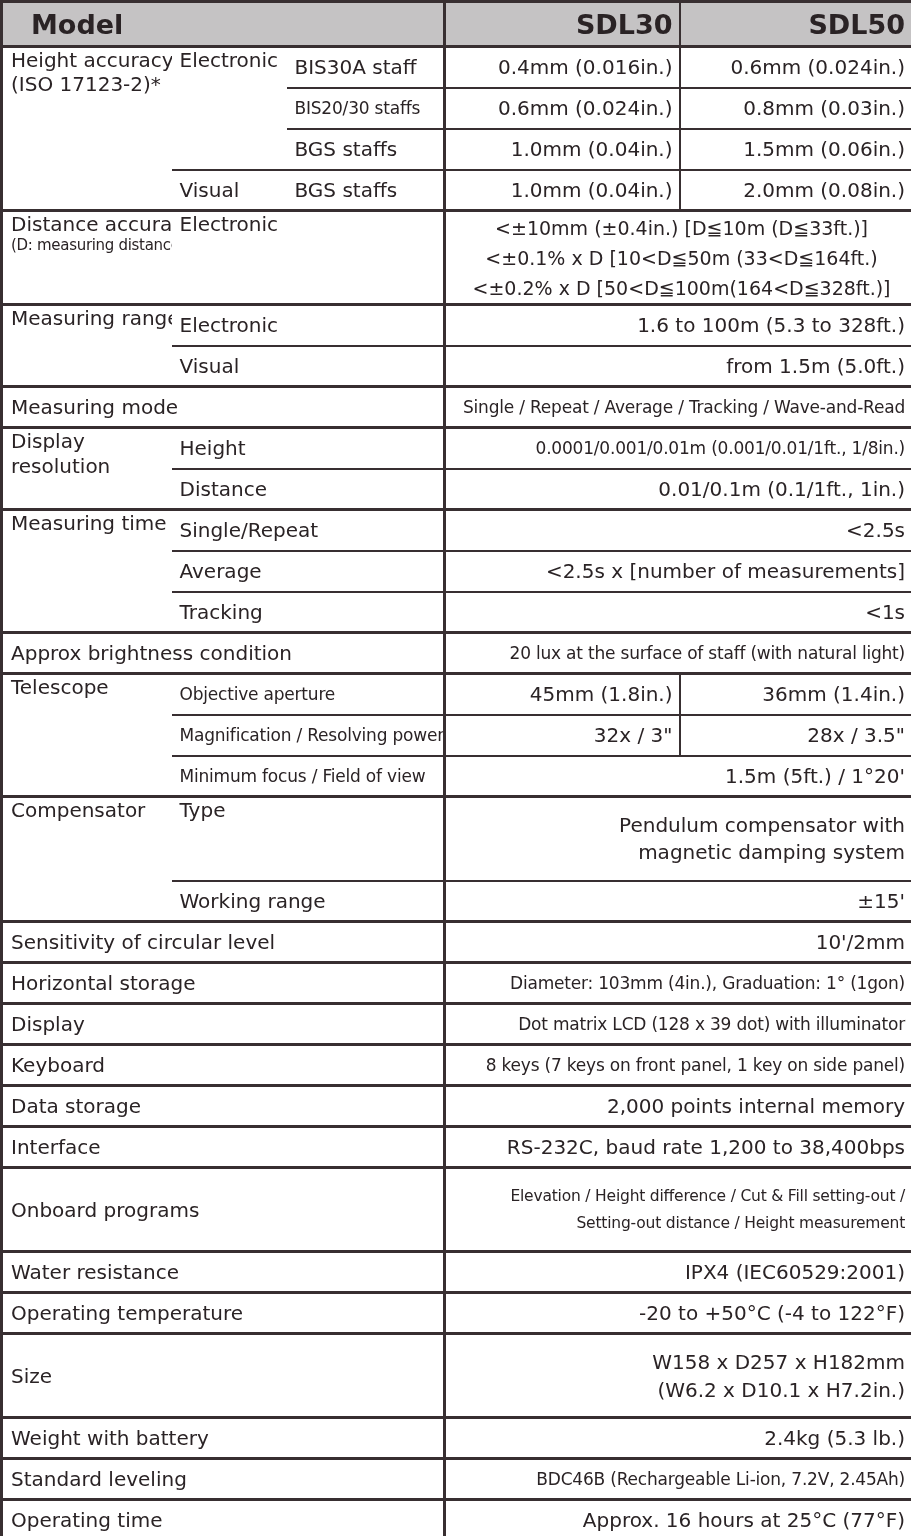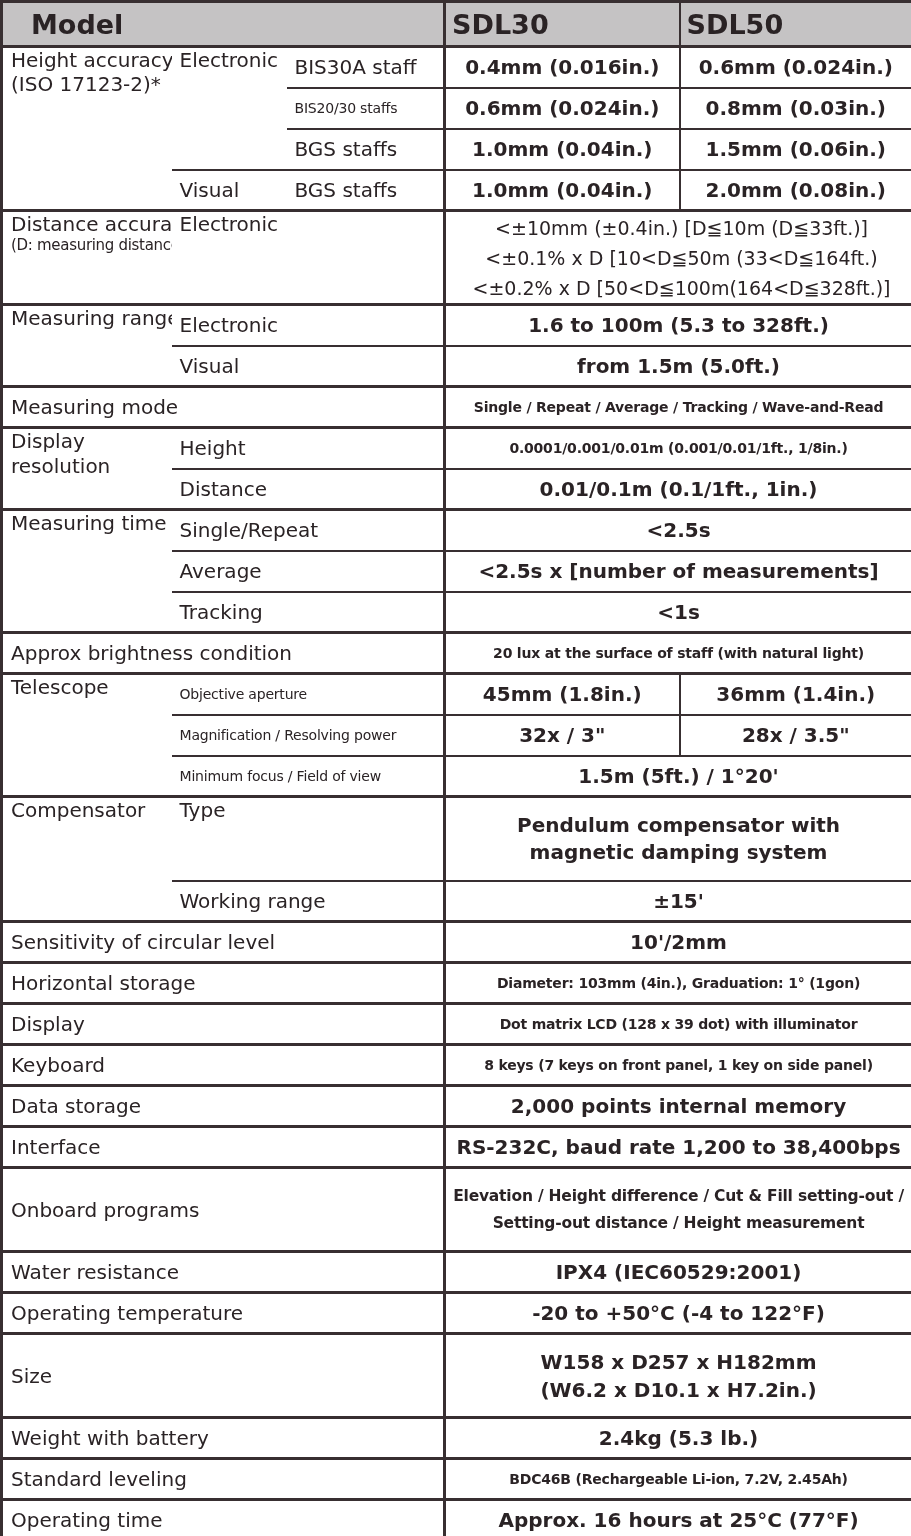--- a/index.html
+++ b/index.html
@@ -26,36 +26,36 @@
     font-size:20px;
     border-bottom:2px solid var(--b);
     overflow:hidden;
   }
   th{
     height:42px;
     background:var(--hbg);
     font-size:27px;
     font-weight:bold;
     border-bottom:3px solid var(--b);
-    text-align:left;
+    text-align:right;
   }
   th.model{text-align:left;padding-left:28px;}
   tr{height:41px;margin-top:24px;}
   tr.rh2{height:84px;}
   tr.rdist{height:94px;}
   td.lab{text-align:left;padding-left:8px;white-space:nowrap;}
   td.wrap{white-space:normal;line-height:25px;}
   td.top{vertical-align:top;padding-top:0;}
-  td.val{text-align:center;white-space:nowrap;font-weight:bold;}
+  td.val{text-align:right;white-space:nowrap;}
   td.left{text-align:center;padding-left:12px;}
   .bl3{border-left:3px solid var(--b);}
   .bl2{border-left:2px solid var(--b);}
   tr.maj > td{border-bottom-width:3px;}
   .mb3{border-bottom-width:3px !important;}
-  .c{font-size:14px;letter-spacing:-0.2px;}
+  .c{font-size:17px;letter-spacing:-0.2px;}
   .c2{font-size:15.5px;letter-spacing:-0.2px;}
   .xs{font-size:15px;letter-spacing:-0.3px;}
   .dist{font-size:19px;line-height:30px;white-space:nowrap;}
   .l27{line-height:27px;}
   .l28{line-height:28px;}
   .note{margin:11px 0 0 6px;font-size:20px;}
 </style>
 </head>
 <body>
 

